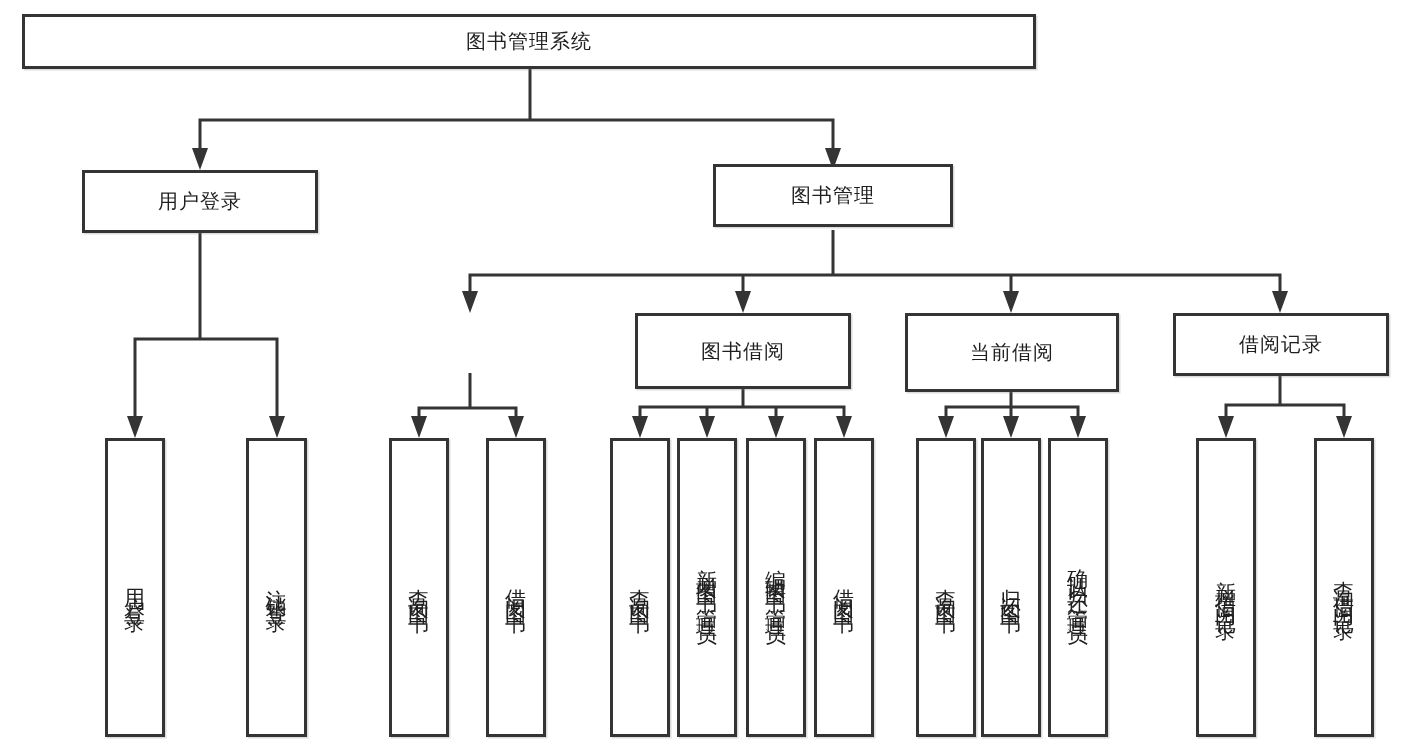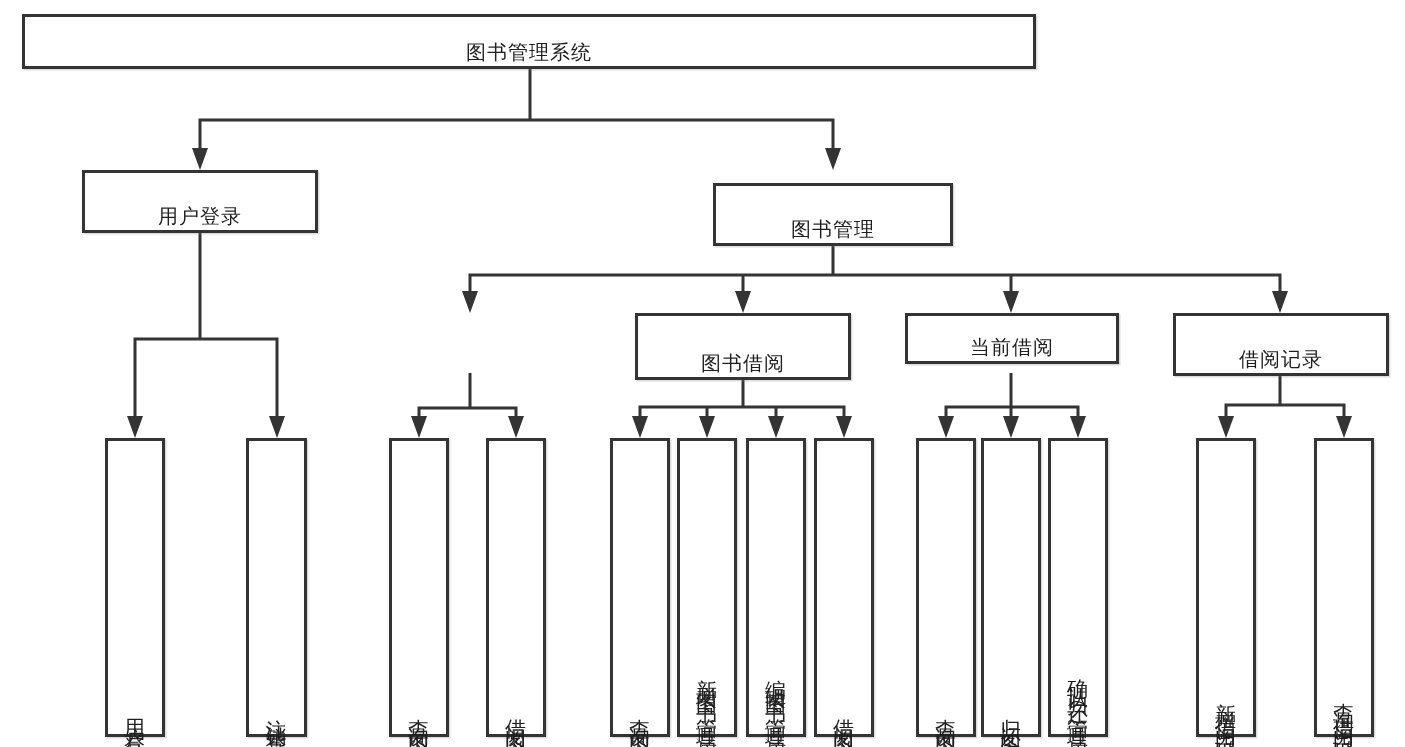--- a/index.html
+++ b/index.html
@@ -13,21 +13,21 @@
     color: #1f1f1f;
   }
   #wires { position: absolute; left: 0; top: 0; }
   .box {
     position: absolute;
     box-sizing: border-box;
     background: #ffffff;
     border: 3px solid #343434;
     box-shadow: 1.5px 1.5px 0 rgba(130,130,130,0.28);
     display: flex;
-    align-items: flex-end;
+    align-items: center;
     justify-content: center;
   }
   .hlabel {
     font-size: 20px;
     color: #1f1f1f;
     letter-spacing: 1px;
     white-space: nowrap;
   }
   .vlabel {
     writing-mode: vertical-rl;
@@ -77,28 +77,28 @@
       M1218 416 L1234 416 L1226 438 Z  M1336 416 L1352 416 L1344 438 Z"></path>
   </svg>
 
   <div class="box" style="left:22px; top:14px; width:1014px; height:55px;">
     <span class="hlabel">图书管理系统</span>
   </div>
 
   <div class="box" style="left:82px; top:170px; width:236px; height:63px;">
     <span class="hlabel">用户登录</span>
   </div>
-  <div class="box" style="left:713px; top:183px; width:240px; height:63px;">
+  <div class="box" style="left:713px; top:164px; width:240px; height:63px;">
     <span class="hlabel">图书管理</span>
   </div>
 
-  <div class="box" style="left:635px; top:313px; width:216px; height:67px;">
+  <div class="box" style="left:635px; top:313px; width:216px; height:76px;">
     <span class="hlabel">图书借阅</span>
   </div>
-  <div class="box" style="left:905px; top:313px; width:214px; height:51px;">
+  <div class="box" style="left:905px; top:313px; width:214px; height:79px;">
     <span class="hlabel">当前借阅</span>
   </div>
   <div class="box" style="left:1173px; top:313px; width:216px; height:63px;">
     <span class="hlabel">借阅记录</span>
   </div>
 
   <div class="box" style="left:105px; top:438px; width:60px; height:299px;">
     <span class="vlabel">用户登录</span>
   </div>
   <div class="box" style="left:246px; top:438px; width:61px; height:299px;">

